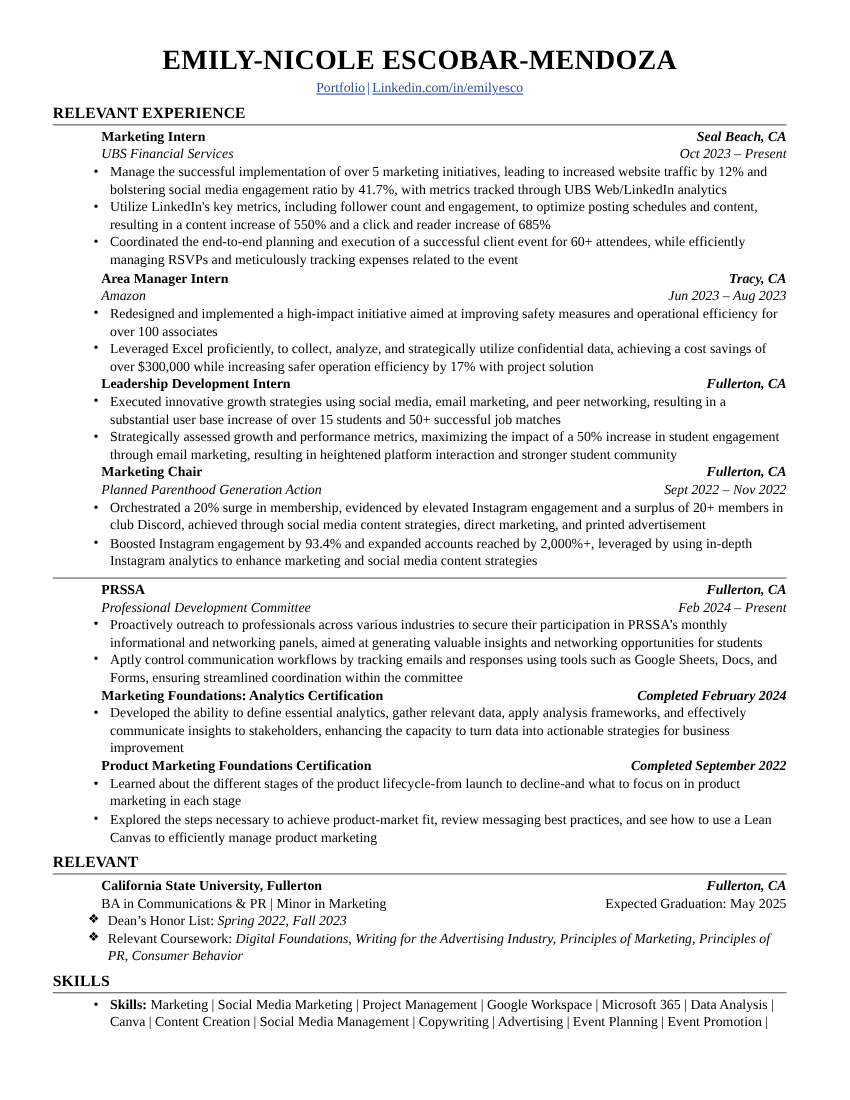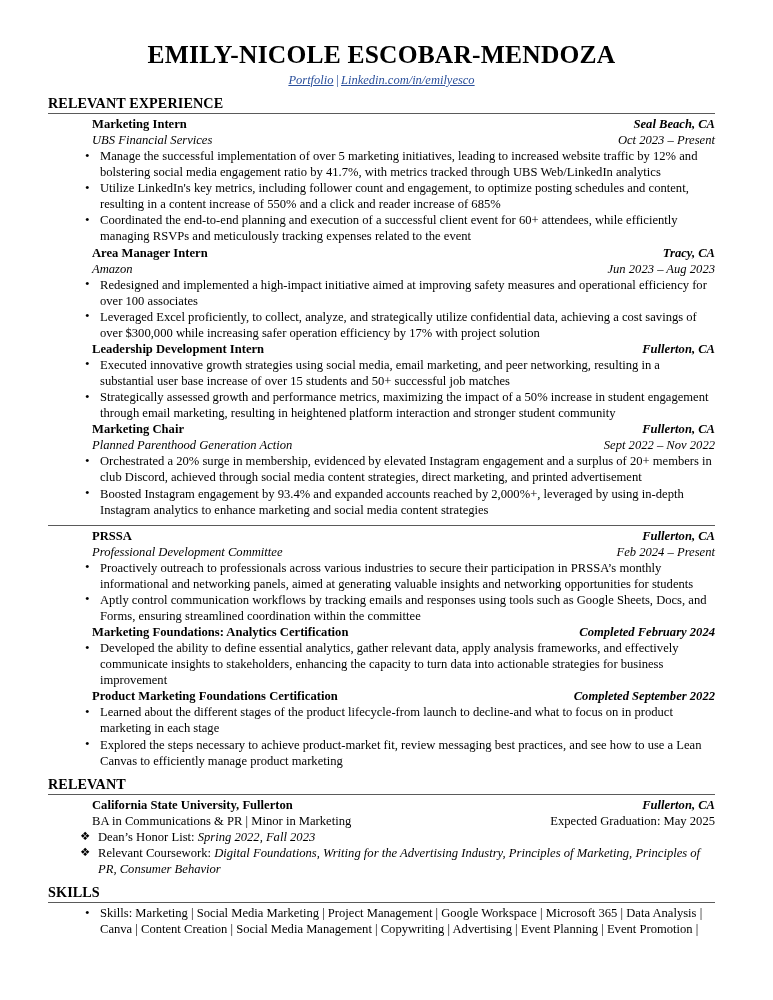--- a/index.html
+++ b/index.html
@@ -30,21 +30,20 @@
     letter-spacing: 0.2px;
     line-height: 30px;
     margin: 4px 0 2px 0;
     white-space: nowrap;
   }
   .contact {
     text-align: center;
     font-size: 12.5px;
     line-height: 16px;
     margin-bottom: 6px;
-    font-style: italic;
   }
   .contact a,
   .contact .lnk {
     color: #2a4f9b;
     text-decoration: underline;
     cursor: pointer;
   }
   .contact .sep {
     color: #2a4f9b;
     padding: 0 2px;
@@ -110,21 +109,21 @@
   ul.bullets.diamond > li::before {
     content: "\2756";
     left: 32px;
     font-size: 11.5px;
   }
   ul.bullets.diamond > li {
     padding-left: 50px;
   }
 
   .it { font-style: italic; }
-  .bd { font-weight: normal; margin-top: 12px; }
+  .bd { font-weight: bold; margin-top: 12px; }
 </style>
 </head>
 <body>
 
 <div class="page">
 
   <div class="name">EMILY-NICOLE ESCOBAR-MENDOZA</div>
   <div class="contact">
     <span class="lnk">Portfolio</span><span class="sep">|</span><span class="lnk">Linkedin.com/in/emilyesco</span>
   </div>

